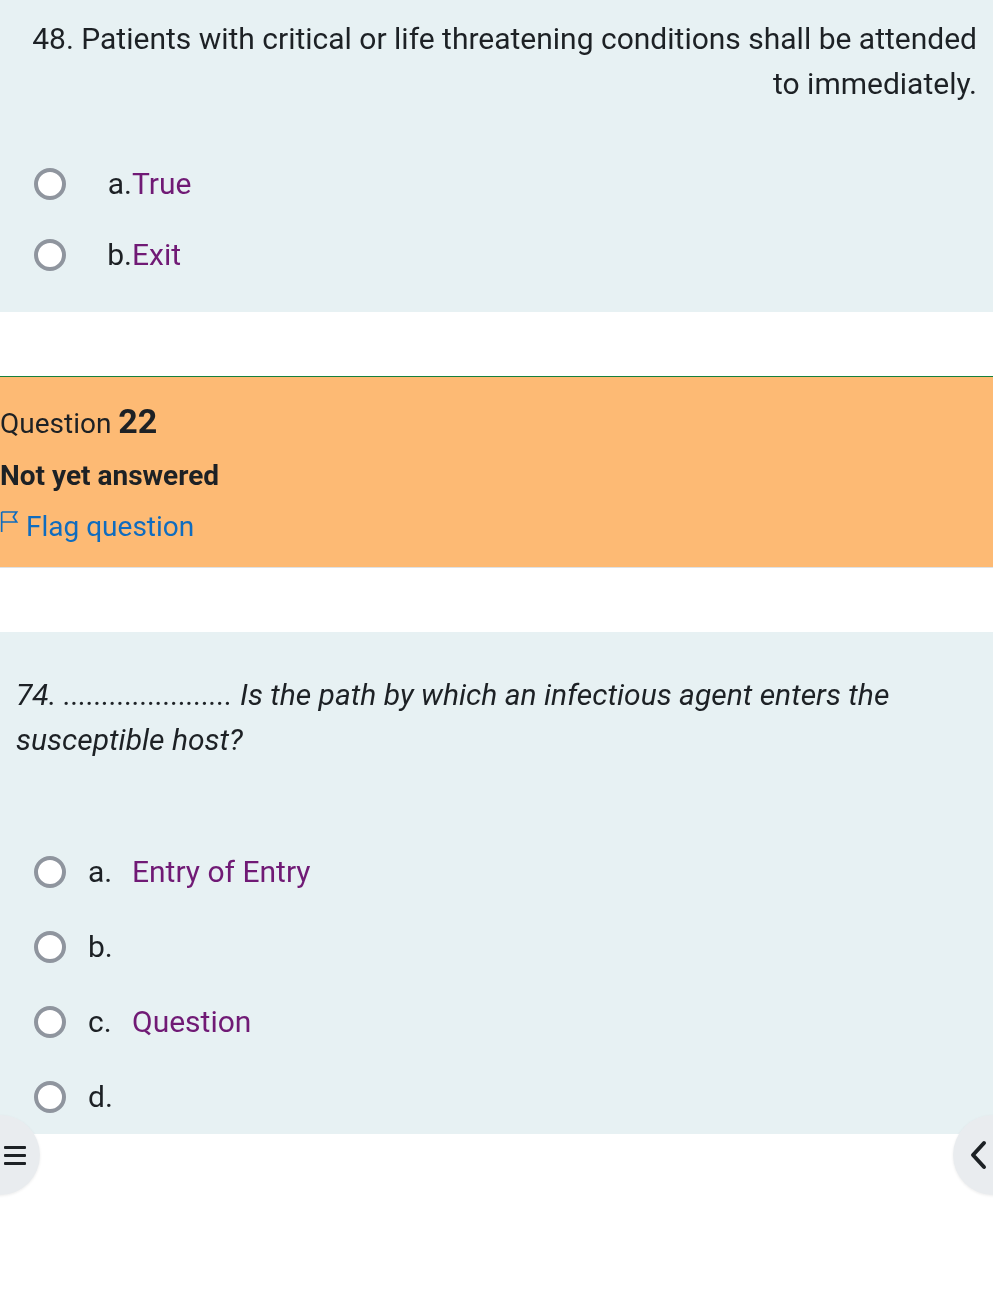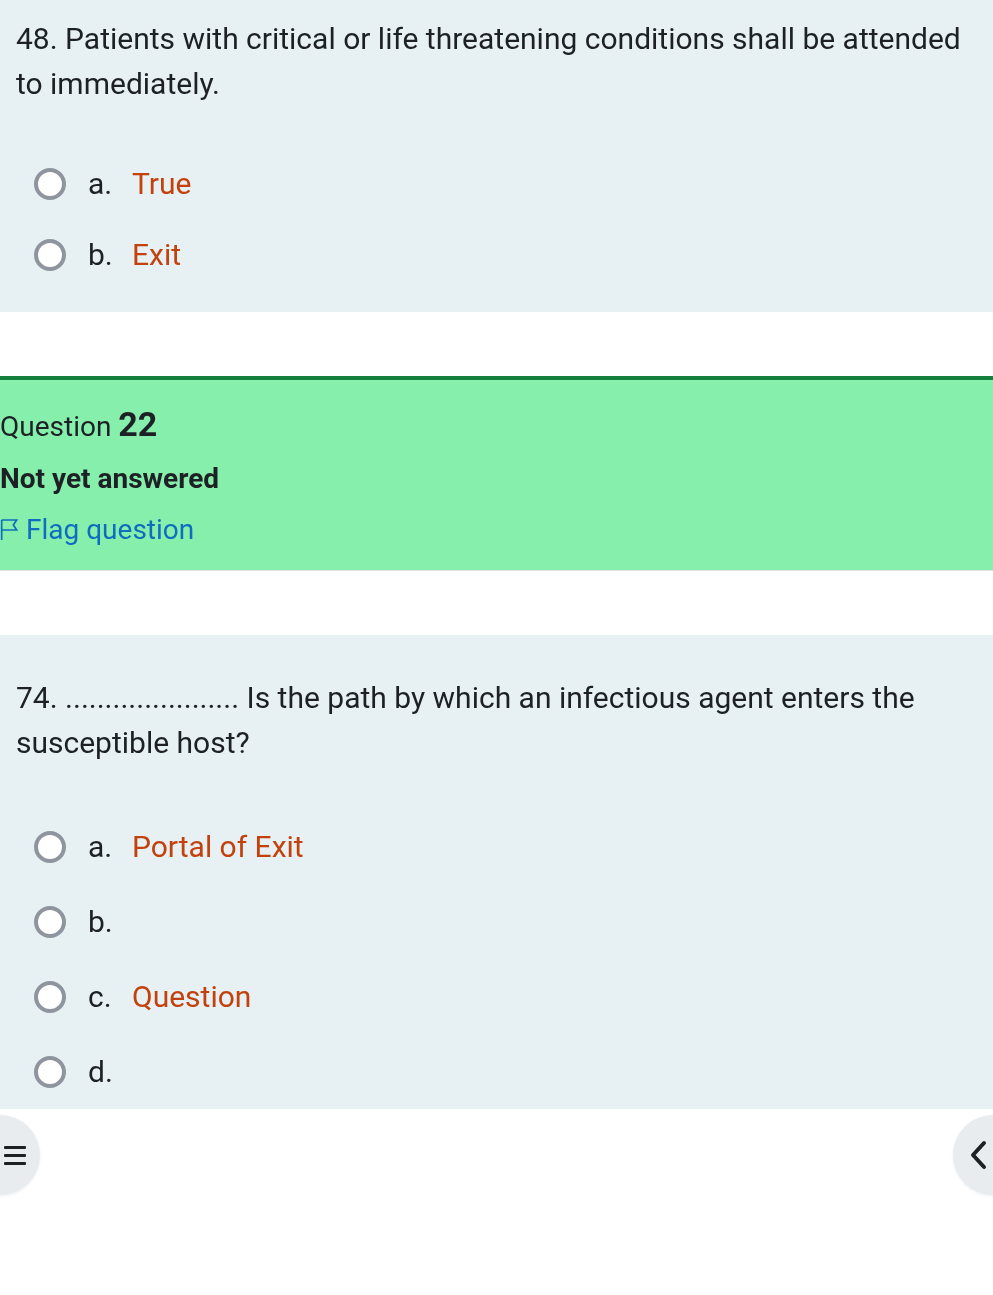--- a/index.html
+++ b/index.html
@@ -5,20 +5,21 @@
   * { box-sizing: border-box; margin: 0; padding: 0; }
   body {
     font-family: -apple-system, BlinkMacSystemFont, "Segoe UI", Roboto, Helvetica, Arial, sans-serif;
     background: #ffffff;
     color: #1d2125;
     width: 993px;
   }
   .question-block {
     background: #e7f1f3;
     padding: 16px 16px 40px 16px;
+    text-align: right;
   }
   .question-text {
     font-size: 30px;
     line-height: 1.5;
     color: #1d2125;
     margin-bottom: 60px;
   }
   .options {
     padding-left: 18px;
   }
@@ -37,68 +38,69 @@
     margin-right: 22px;
     background: #fff;
   }
   .option-letter {
     font-size: 30px;
     width: 44px;
     color: #1d2125;
   }
   .option-text {
     font-size: 30px;
-    color: #c2410c;
+    color: #701a75;
   }
   .gap {
     background: #ffffff;
     height: 64px;
   }
   .question-info {
-    background: #86efac;
-    border-top: 4px solid #15803d;
+    background: #fdba74;
+    border-top: 1px solid #15803d;
     border-bottom: 1px solid #dee2e6;
     padding: 24px 0 24px 0;
   }
   .q-label {
     font-size: 28px;
     color: #1d2125;
     margin-bottom: 18px;
   }
   .q-label .qnum {
     font-size: 34px;
     font-weight: 700;
   }
   .q-status {
     font-size: 28px;
     color: #1d2125;
     margin-bottom: 18px;
     font-weight: bold;
   }
   .flag-row {
     display: flex;
-    align-items: center;
+    align-items: flex-start;
   }
   .flag-icon {
     width: 20px;
     height: 24px;
     margin-right: 6px;
     flex-shrink: 0;
   }
   .flag-link {
     font-size: 28px;
     color: #0f6cbf;
   }
   .question-block-2 {
     background: #e7f1f3;
     padding: 40px 16px 20px 16px;
     margin-top: 64px;
   }
   .question-block-2 .question-text {
-    margin-bottom: 64px;
+    margin-bottom: 92px;
+    font-style: italic;
   }
   .question-block-2 .option-row {
     margin-bottom: 40px;
   }
   .question-block-2 .option-row:last-child { margin-bottom: 0; }
   .floating-btn {
     position: fixed;
     bottom: 100px;
     width: 80px;
     height: 80px;
@@ -160,21 +162,21 @@
     <span class="flag-link">Flag question</span>
   </div>
 </div>
 
 <div class="question-block-2">
   <div class="question-text">74. ...................... Is the path by which an infectious agent enters the susceptible host?</div>
   <div class="options">
     <div class="option-row">
       <div class="radio"></div>
       <div class="option-letter">a.</div>
-      <div class="option-text">Portal of Exit</div>
+      <div class="option-text">Entry of Entry</div>
     </div>
     <div class="option-row">
       <div class="radio"></div>
       <div class="option-letter">b.</div>
     </div>
     <div class="option-row">
       <div class="radio"></div>
       <div class="option-letter">c.</div>
       <div class="option-text">Question</div>
     </div>

